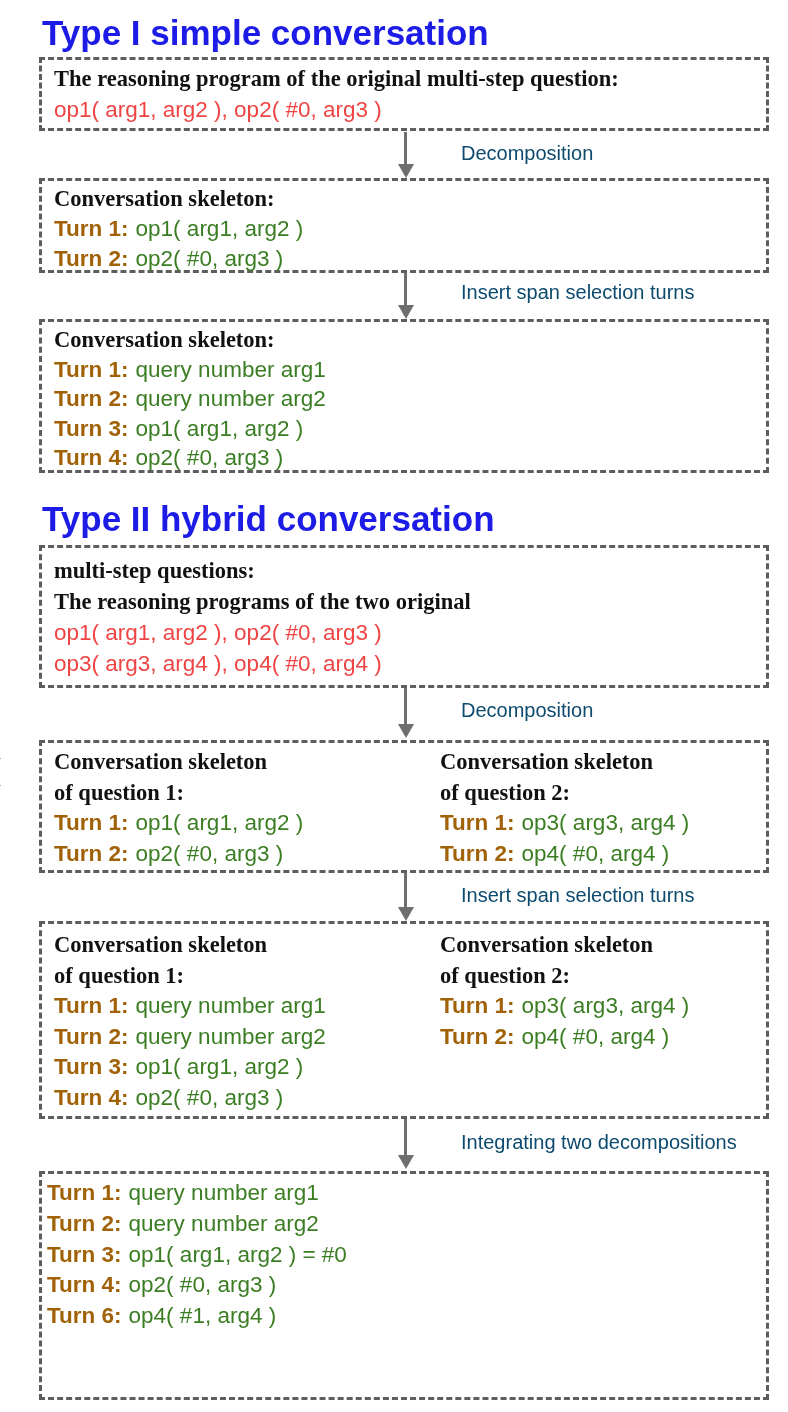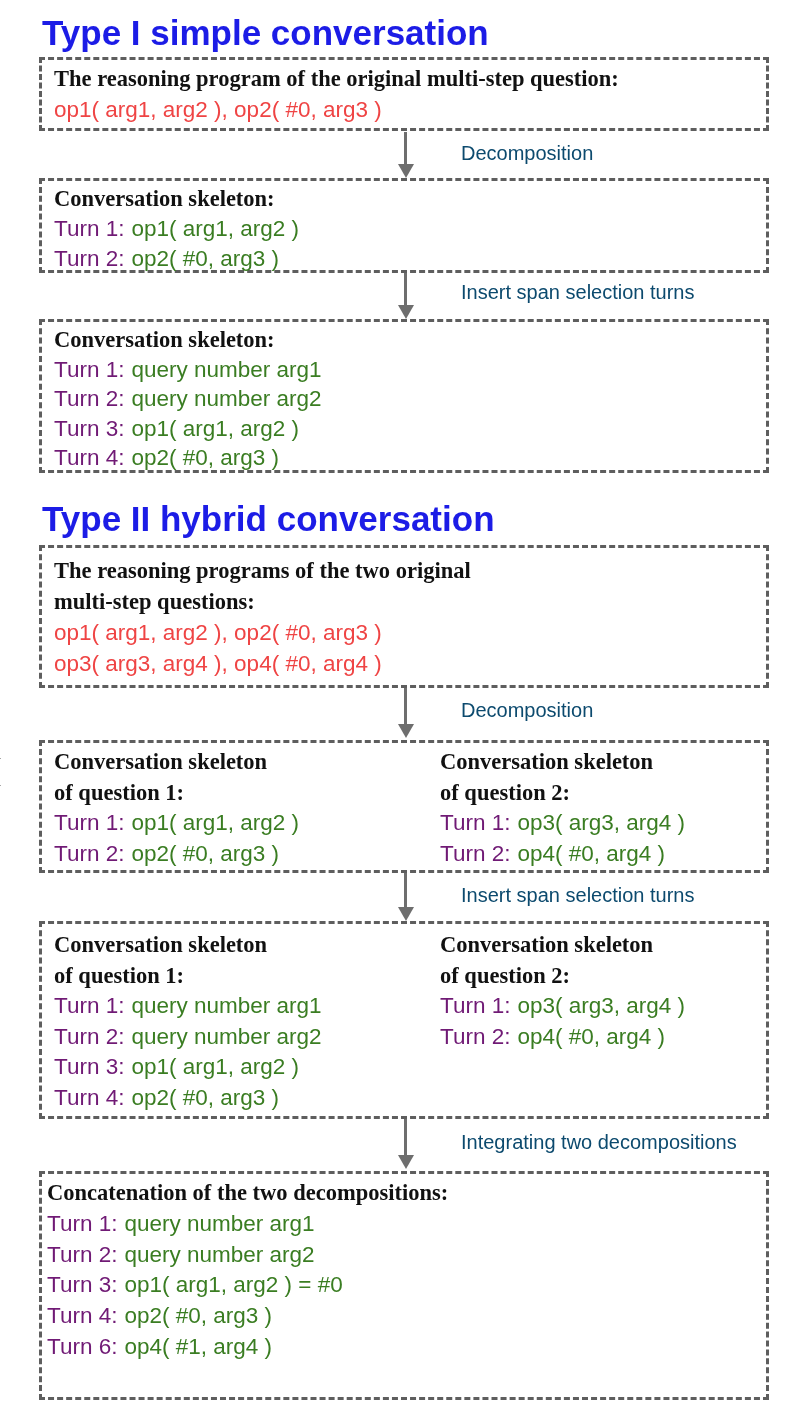--- a/index.html
+++ b/index.html
@@ -29,21 +29,21 @@
     padding: 3px 12px;
     background: #ffffff;
   }
   .line {
     line-height: var(--lh, 30px);
     font-size: 22.5px;
     white-space: nowrap;
   }
   .title { font-weight: bold; color: #111111; font-family: Liberation Serif, serif; }
   .code { color: #ef4444; }
-  .turn-label { font-weight: normal; color: #701a75; margin-right: 7px; }
+  .turn-label { font-weight: bold; color: #a16207; margin-right: 7px; }
   .turn-text { color: #3a7d22; text-align: right; }
   .cols { display: flex; }
   .col-q1 { width: 386px; }
   .col-q2 { flex: 1; }
   .arrow {
     position: absolute;
     left: 397px;
     width: 17px;
     display: flex;
     flex-direction: column;
@@ -105,22 +105,22 @@
     <div class="line title">Conversation skeleton:</div>
     <div class="line"><span class="turn-label">Turn 1:</span><span class="turn-text">query number arg1</span></div>
     <div class="line"><span class="turn-label">Turn 2:</span><span class="turn-text">query number arg2</span></div>
     <div class="line"><span class="turn-label">Turn 3:</span><span class="turn-text">op1( arg1, arg2 )</span></div>
     <div class="line"><span class="turn-label">Turn 4:</span><span class="turn-text">op2( #0, arg3 )</span></div>
   </div>
 
   <div class="heading" style="top:499px">Type II hybrid conversation</div>
 
   <div class="box" style="top:545px;height:143px;--lh:31px;padding-top:7px">
+    <div class="line title">multi-step questions:</div>
     <div class="line title">The reasoning programs of the two original</div>
-    <div class="line title">multi-step questions:</div>
     <div class="line code">op1( arg1, arg2 ), op2( #0, arg3 )</div>
     <div class="line code">op3( arg3, arg4 ), op4( #0, arg4 )</div>
   </div>
 
   <div class="arrow" style="top:688px;height:50px">
     <div class="stem"></div>
     <div class="head"></div>
   </div>
   <div class="flow-label" style="top:699px">Decomposition</div>
 
@@ -166,21 +166,20 @@
     </div>
   </div>
 
   <div class="arrow" style="top:1119px;height:50px">
     <div class="stem"></div>
     <div class="head"></div>
   </div>
   <div class="flow-label" style="top:1131px">Integrating two decompositions</div>
 
   <div class="box" style="top:1171px;height:229px;--lh:30.8px;padding:4px 12px 3px 5px">
-    <div class="line title">Concatenation of the two decompositions:</div>
     <div class="line"><span class="turn-label">Turn 1:</span><span class="turn-text">query number arg1</span></div>
     <div class="line"><span class="turn-label">Turn 2:</span><span class="turn-text">query number arg2</span></div>
     <div class="line"><span class="turn-label">Turn 3:</span><span class="turn-text">op1( arg1, arg2 ) = #0</span></div>
     <div class="line"><span class="turn-label">Turn 4:</span><span class="turn-text">op2( #0, arg3 )</span></div>
     <div class="line"><span class="turn-label">Turn 6:</span><span class="turn-text">op4( #1, arg4 )</span></div>
   </div>
 
   <div class="edge-fragment">(</div>
 
 </div>

